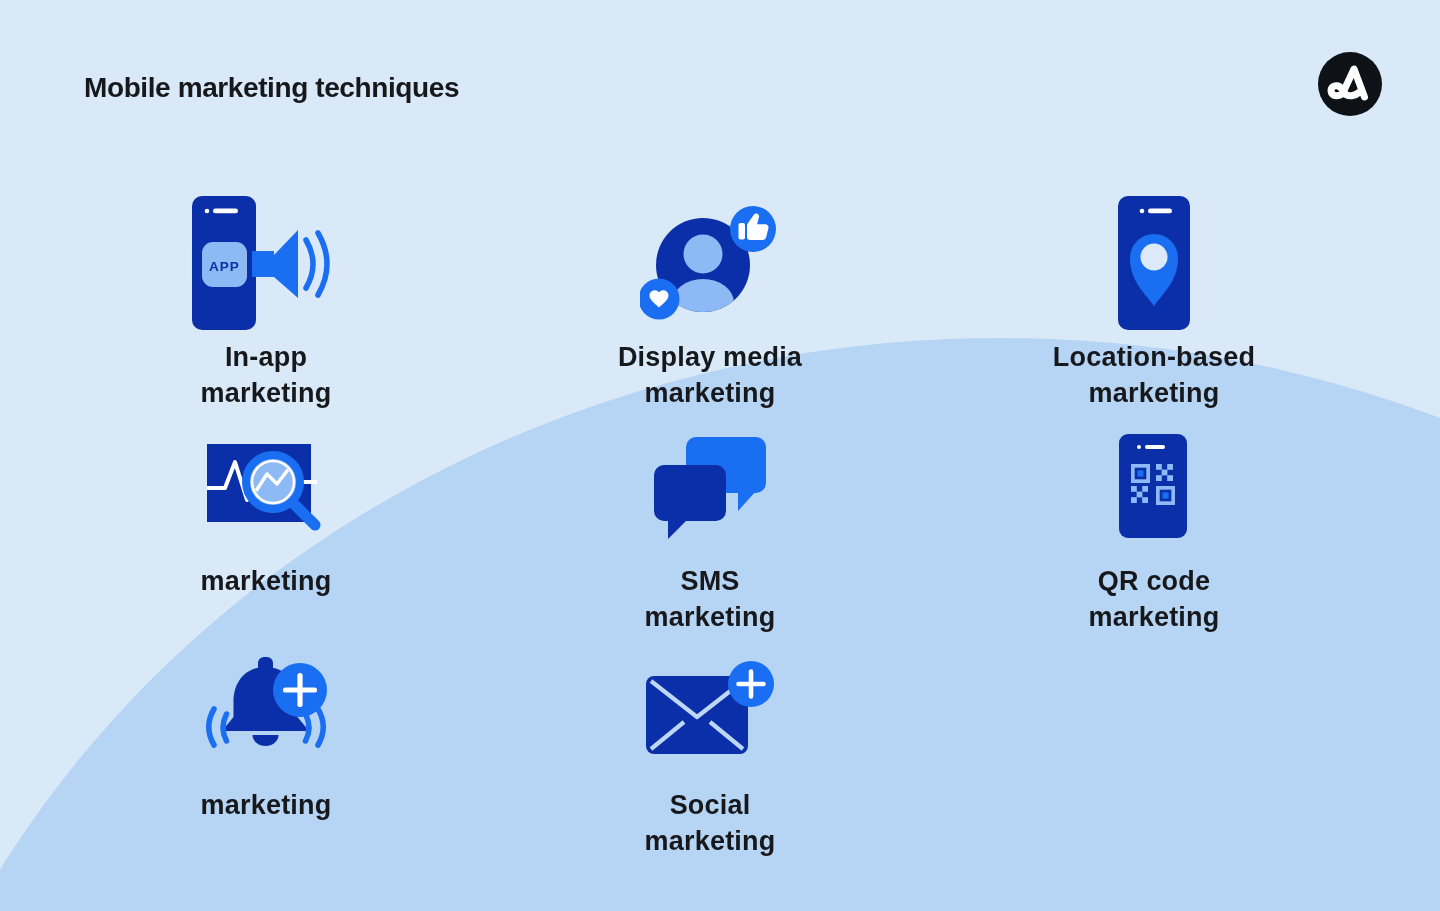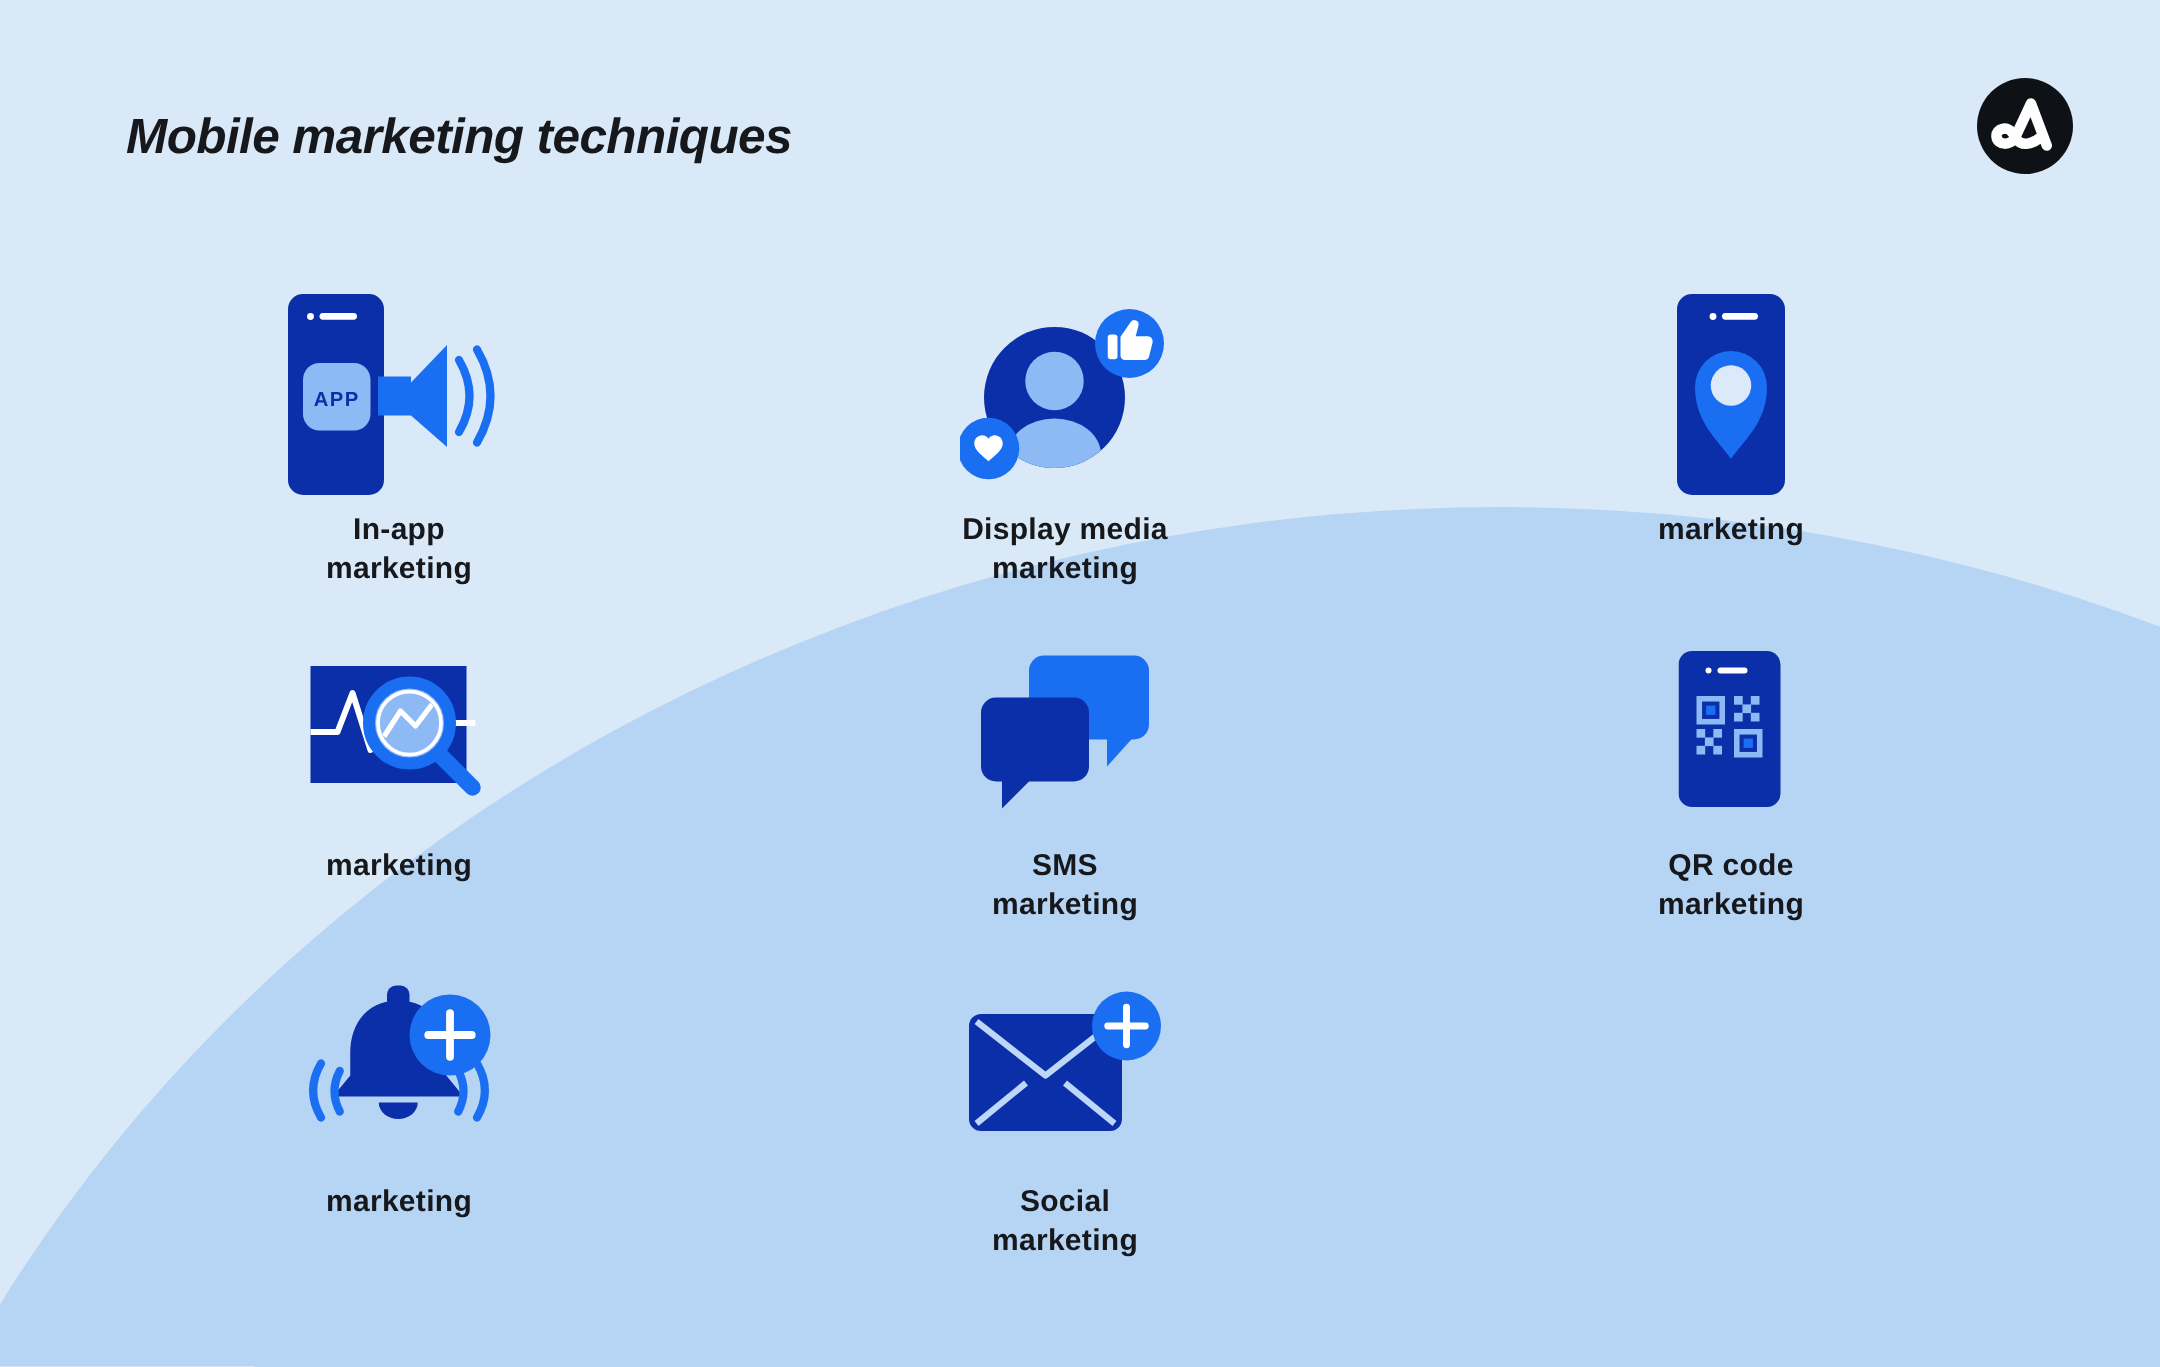--- a/index.html
+++ b/index.html
@@ -21,25 +21,24 @@
     width: 2300px;
     height: 2100px;
     border-radius: 50%;
     background: var(--bg_circle, #b6d4f3);
   }
 
   .page-title {
     position: absolute;
     left: 84px;
     top: 72px;
-    font-size: 33px;
+    font-size: 28px;
     font-weight: bold;
     letter-spacing: -0.4px;
     color: var(--text, #16181c);
-    font-style: italic;
   }
 
   .brand-logo {
     position: absolute;
     left: 1318px;
     top: 52px;
     width: 64px;
     height: 64px;
   }
 
@@ -51,21 +50,21 @@
     display: grid;
     grid-template-columns: repeat(3, 1fr);
     grid-template-rows: repeat(3, 224px);
     justify-items: center;
   }
 
   .cell { display: flex; flex-direction: column; align-items: center; width: 100%; }
   .icon-box { height: 138px; display: flex; align-items: center; justify-content: center; }
   .label {
     margin-top: 8px;
-    font-size: 20px;
+    font-size: 27px;
     font-weight: bold;
     line-height: 1.32;
     text-align: center;
     color: var(--text, #16181c);
     letter-spacing: 0.2px;
   }
 
   .f-navy   { fill: var(--navy, #0b2fa8); }
   .f-bright { fill: var(--bright, #1a6ef2); }
   .f-light  { fill: var(--light, #8db9f5); }
@@ -150,20 +149,21 @@
       <div class="icon-box">
         <svg width="82" height="138" viewBox="0 0 82 138">
           <rect class="f-navy" x="5" y="2" width="72" height="134" rx="10"></rect>
           <circle class="f-white" cx="29" cy="17" r="2.3"></circle>
           <rect class="f-white" x="35" y="14.6" width="24" height="4.6" rx="2.3"></rect>
           <path class="f-bright" d="M41 112 C33 100 17 88 17 64 A24 24 0 1 1 65 64 C65 88 49 100 41 112 Z"></path>
           <circle class="f-pale" cx="41" cy="63" r="13.5"></circle>
         </svg>
       </div>
       <div class="label">
+        <div>Location-based</div>
           <div>marketing</div>
       </div>
     </div>
 
     <div class="cell">
       <div class="icon-box">
         <svg width="134" height="122" viewBox="0 0 134 122">
           <defs>
               <clipPath id="lensClip">
                 <circle cx="74" cy="56" r="19.5"></circle>

